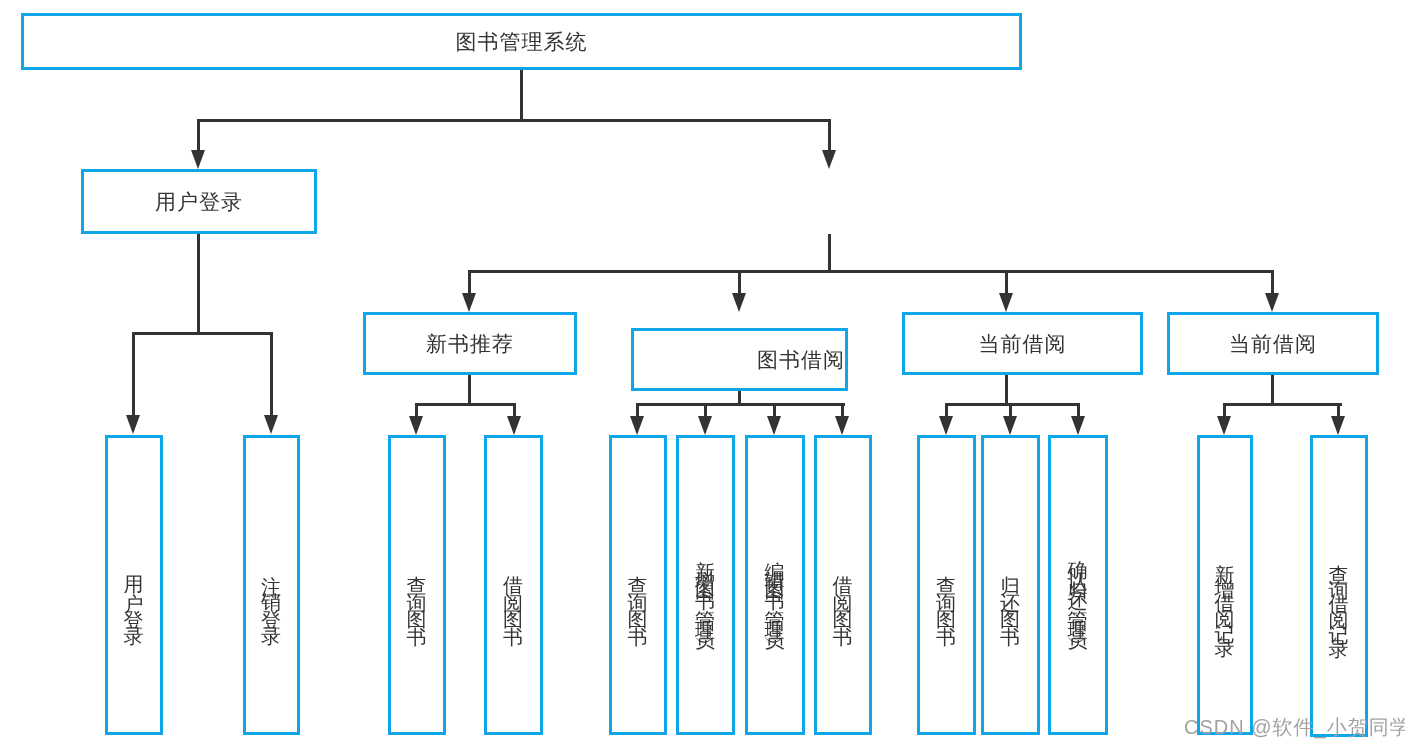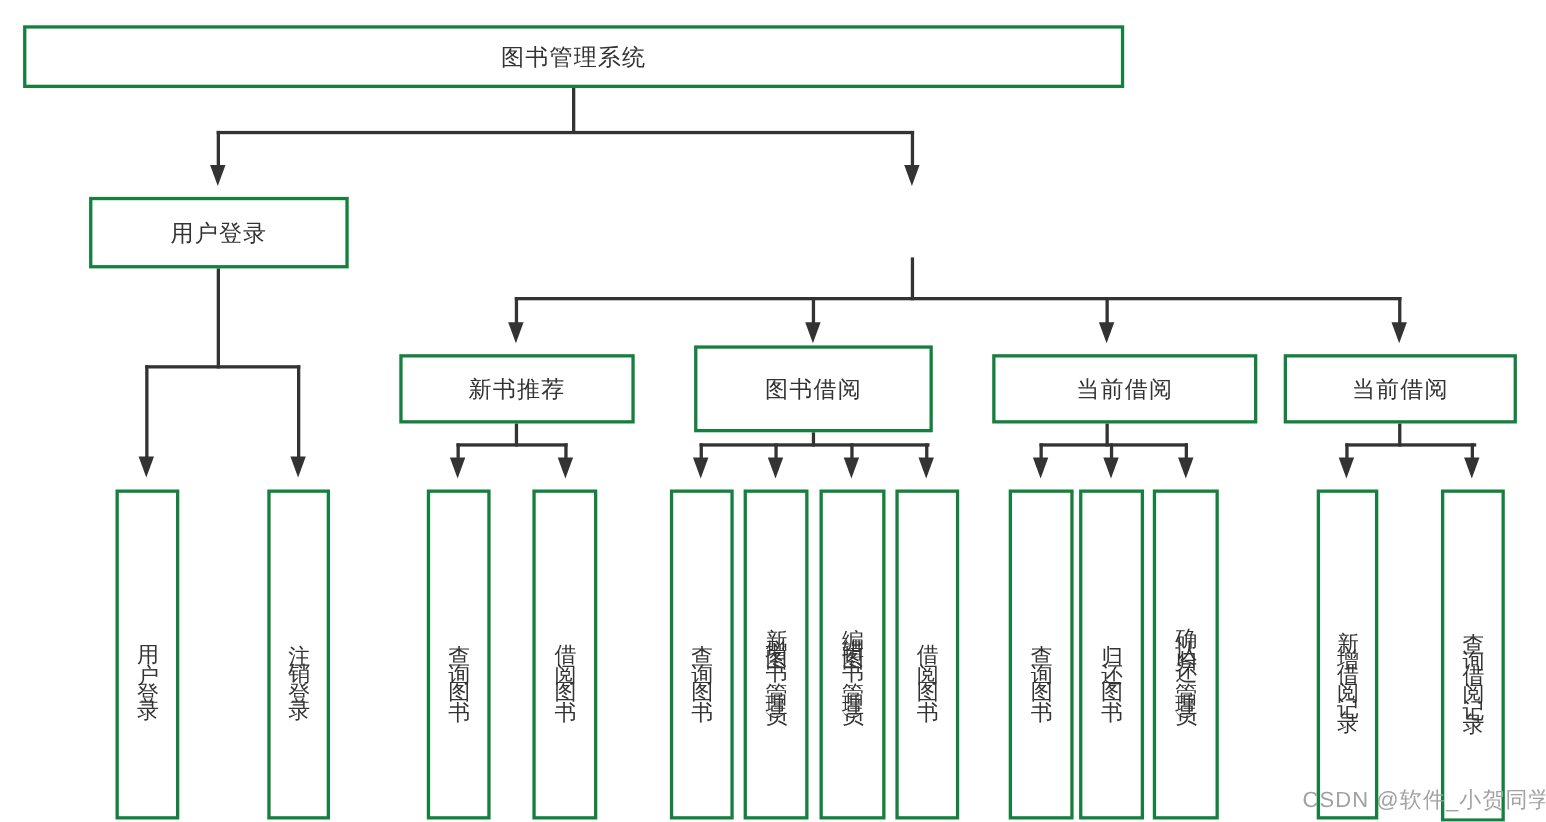--- a/index.html
+++ b/index.html
@@ -1,22 +1,22 @@
 <!DOCTYPE html>
 <html><head>
 <meta charset="utf-8">
 <style>
   html,body{margin:0;padding:0;background:#ffffff;}
   #canvas{
     position:relative;width:1405px;height:747px;background:#ffffff;overflow:hidden;
     font-family:"Liberation Sans","DejaVu Sans",sans-serif;color:#333333;
   }
   .box{
-    position:absolute;box-sizing:border-box;border:3px solid #15803d;background:#ffffff;
-    display:flex;align-items:center;justify-content:center;margin-top:10px;
+    position:absolute;box-sizing:border-box;border:3px solid #0ea5e9;background:#ffffff;
+    display:flex;align-items:center;justify-content:center;
   }
   .h-label{font-size:21px;letter-spacing:1px;white-space:nowrap;}
   .v-box .v-label{
     writing-mode:vertical-rl;text-orientation:mixed;font-size:20px;line-height:1;
     white-space:nowrap;
   }
   .vt-4{letter-spacing:17px;padding-top:17px;}
   .vt-6{letter-spacing:15px;padding-top:15px;}
   .vt-9{letter-spacing:10px;padding-top:10px;}
   .line{position:absolute;background:#333333;}
@@ -112,21 +112,21 @@
     <span class="h-label">图书管理系统</span>
   </div>
 
   <div class="box" style="left:81px;top:169px;width:236px;height:65px;">
     <span class="h-label">用户登录</span>
   </div>
 
   <div class="box" style="left:363px;top:312px;width:214px;height:63px;">
     <span class="h-label">新书推荐</span>
   </div>
-  <div class="box" style="left:631px;top:304px;width:217px;height:79px;">
+  <div class="box" style="left:631px;top:328px;width:217px;height:63px;justify-content:flex-end;">
     <span class="h-label">图书借阅</span>
   </div>
   <div class="box" style="left:902px;top:312px;width:241px;height:63px;">
     <span class="h-label">当前借阅</span>
   </div>
   <div class="box" style="left:1167px;top:312px;width:212px;height:63px;">
     <span class="h-label">当前借阅</span>
   </div>
 
   <div class="box v-box" style="left:105px;top:435px;width:58px;height:300px;">

